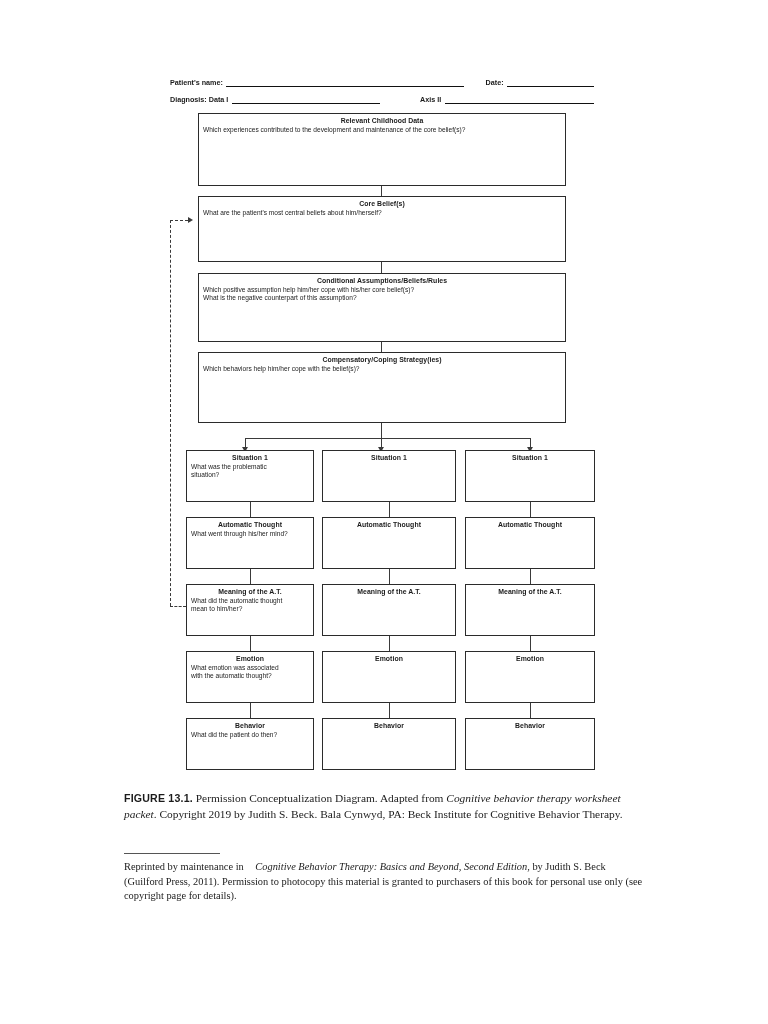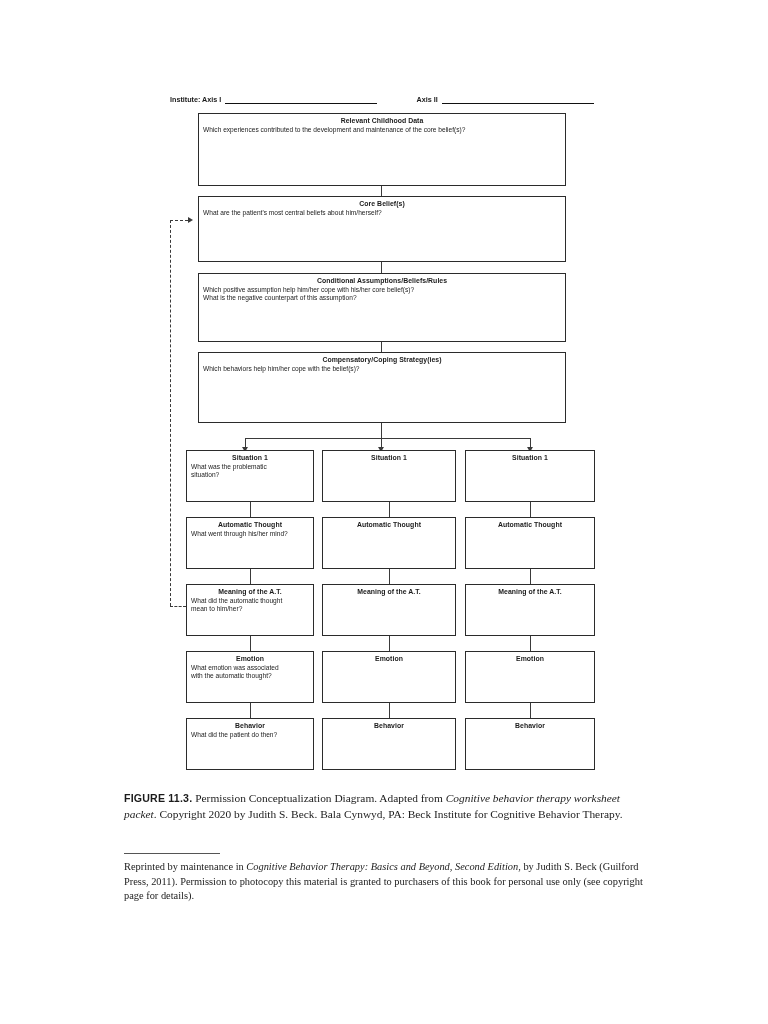--- a/index.html
+++ b/index.html
@@ -24,30 +24,36 @@
   
   .dash-v{position:absolute;width:0;border-left:1.3px dashed #3a3a3a;}
   .dash-h{position:absolute;height:0;border-top:1.3px dashed #3a3a3a;}
 
   
   .caption{position:absolute;font-family:"Liberation Serif",serif;font-size:11.4px;line-height:15.6px;color:#1b1b1b;text-align:left;}
   .caption .fig{font-family:"Liberation Sans",sans-serif;font-weight:bold;font-size:10.6px;letter-spacing:.2px;}
   .caption i{font-style:italic;}
   .fnrule{position:absolute;height:1.2px;background:#555;}
   .footnote{position:absolute;font-family:"Liberation Serif",serif;font-size:10.4px;line-height:14.6px;color:#1b1b1b;}
-  .footnote i{font-style:italic;}
+  .footnote i{font-style:italic;margin-left:9px;}
 </style>
 </head>
 <body>
 
 <div class="page">
 
+  <div class="hdr-row" style="left:170px;top:77px;width:424px;">
+    <span class="lbl">Patient's name:</span>
+    <span class="rule" style="width:242px;margin-left:3px;"></span>
+    <span class="lbl" style="margin-left:22px;">Date:</span>
+    <span class="rule" style="width:89px;margin-left:3px;"></span>
+  </div>
 
   <div class="hdr-row" style="left:170px;top:94px;width:424px;">
-    <span class="lbl">Institute:  Axis I</span>
+    <span class="lbl">Diagnosis:  Data I</span>
     <span class="rule" style="width:160px;margin-left:4px;"></span>
     <span class="lbl" style="margin-left:40px;">Axis II</span>
     <span class="rule" style="width:161px;margin-left:4px;"></span>
   </div>
 
   <div class="box" style="left:198px;top:113px;width:368px;height:73px;">
     <div class="ttl">Relevant Childhood Data</div>
     <div class="sub">
       <div>Which experiences contributed to the development and maintenance of the core belief(s)?</div>
     </div>
@@ -166,21 +172,21 @@
       </div>
       <div class="box" style="left: 322px; top: 718px; width: 134px; height: 52px;">
         <div class="ttl">Behavior</div>
       </div>
       <div class="box" style="left: 465px; top: 718px; width: 130px; height: 52px;">
         <div class="ttl">Behavior</div>
       </div>
     </div>
 
   <div class="caption" style="left:124px;top:791px;width:522px;">
-    <span class="fig">FIGURE 11.3.</span><span>  Permission Conceptualization Diagram. Adapted from </span><i>Cognitive behavior therapy worksheet packet</i><span>. Copyright 2020 by Judith S. Beck. Bala Cynwyd, PA: Beck Institute for Cognitive Behavior Therapy.</span>
+    <span class="fig">FIGURE 13.1.</span><span>  Permission Conceptualization Diagram. Adapted from </span><i>Cognitive behavior therapy worksheet packet</i><span>. Copyright 2019 by Judith S. Beck. Bala Cynwyd, PA: Beck Institute for Cognitive Behavior Therapy.</span>
   </div>
 
   <div class="fnrule" style="left:124px;top:853px;width:96px;"></div>
   <div class="footnote" style="left:124px;top:860px;width:522px;">
     <span>Reprinted by maintenance in </span><i>Cognitive Behavior Therapy: Basics and Beyond, Second Edition</i><span>, by Judith S. Beck (Guilford Press, 2011). Permission to photocopy this material is granted to purchasers of this book for personal use only (see copyright page for details).</span>
   </div>
 
 </div>
 
 </body></html>

